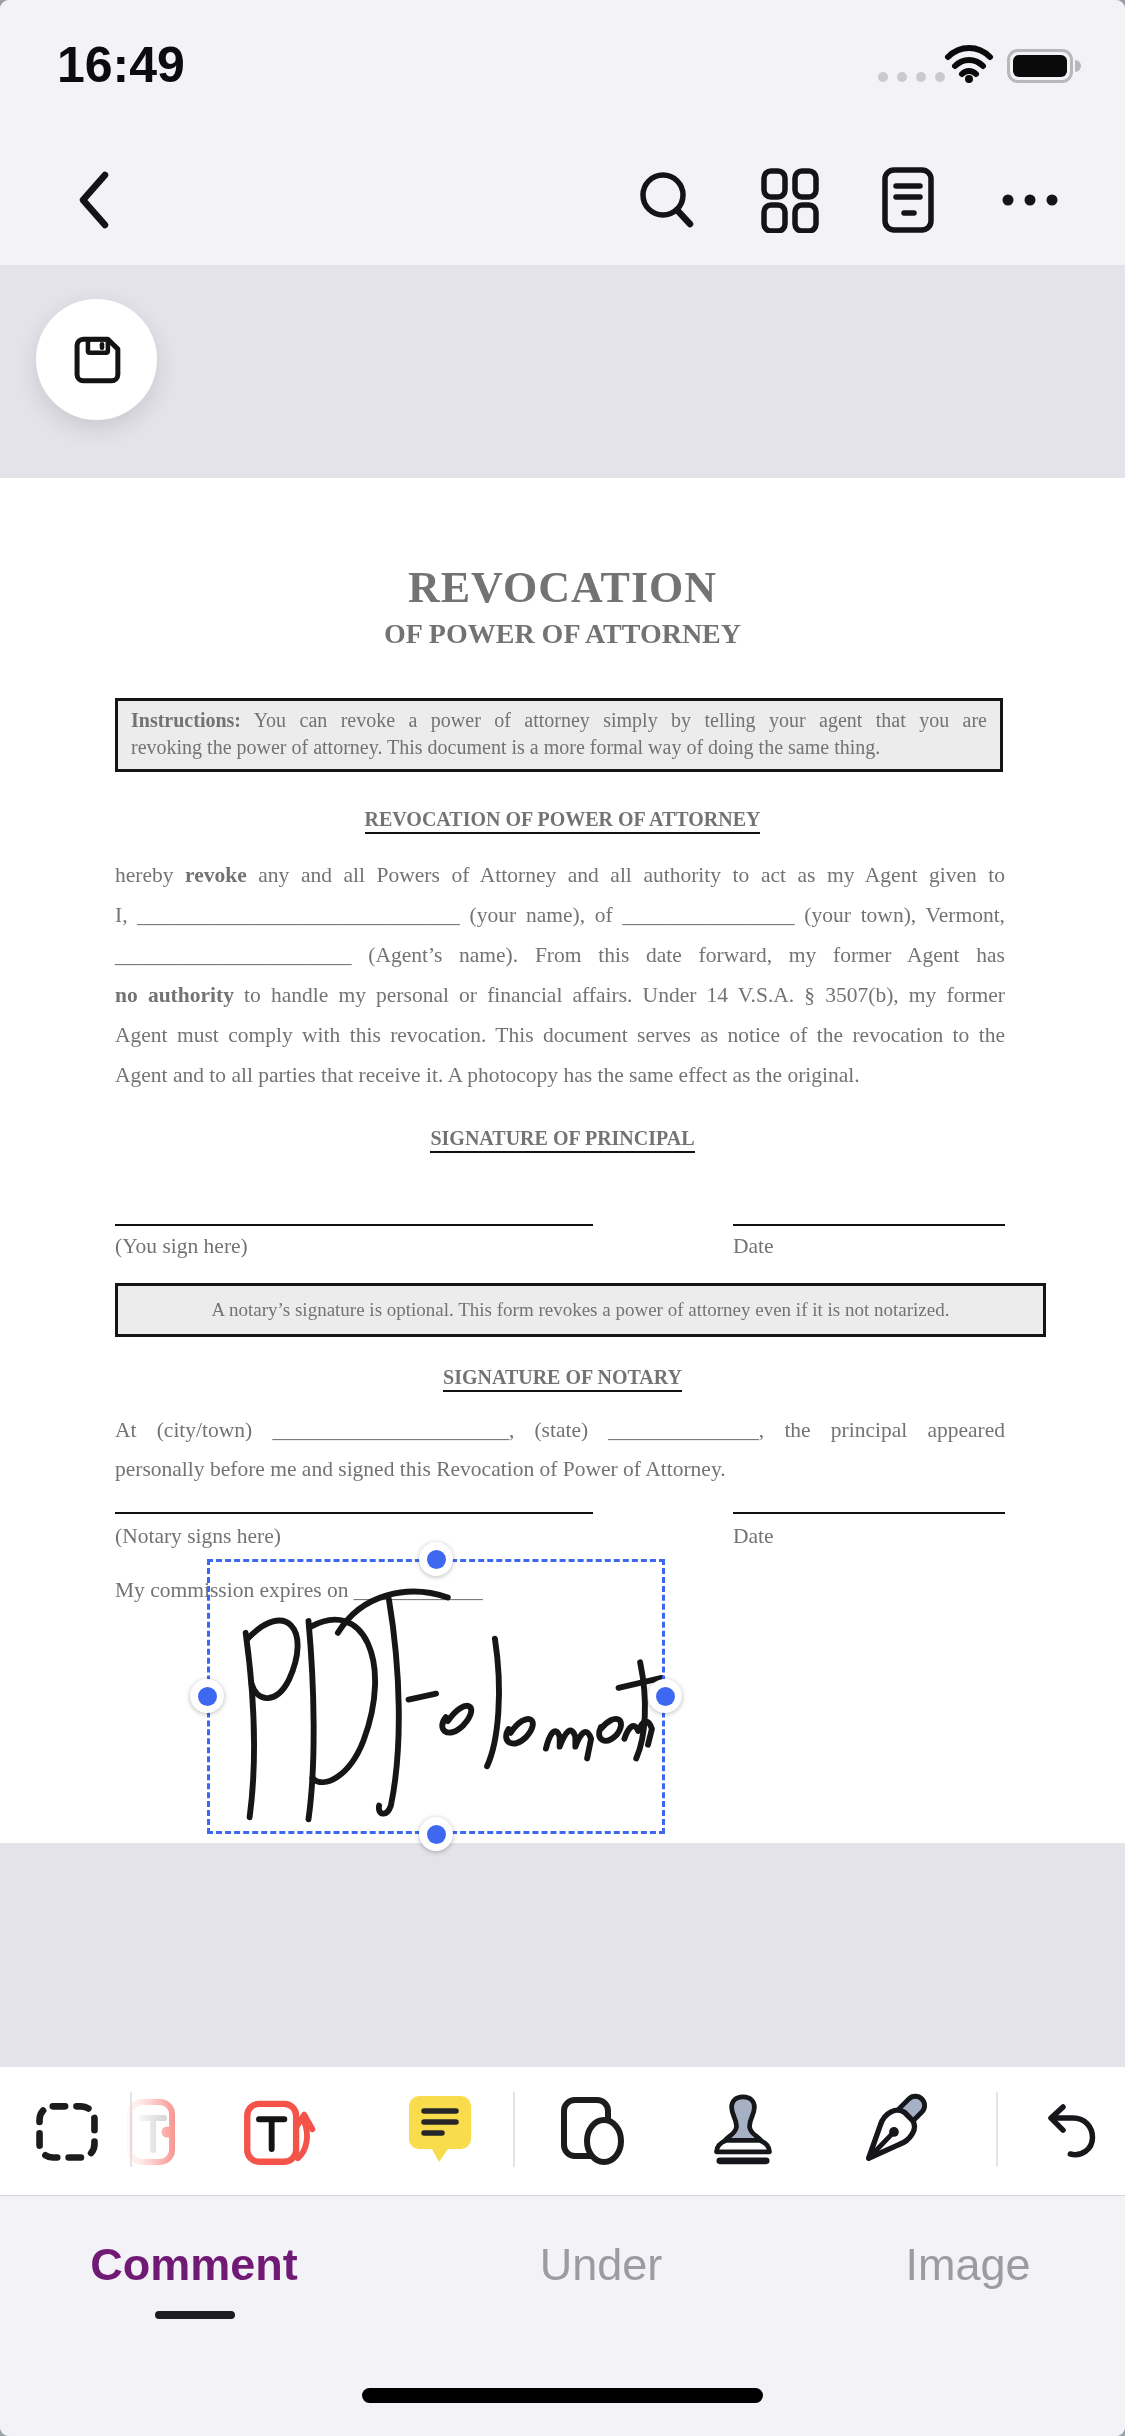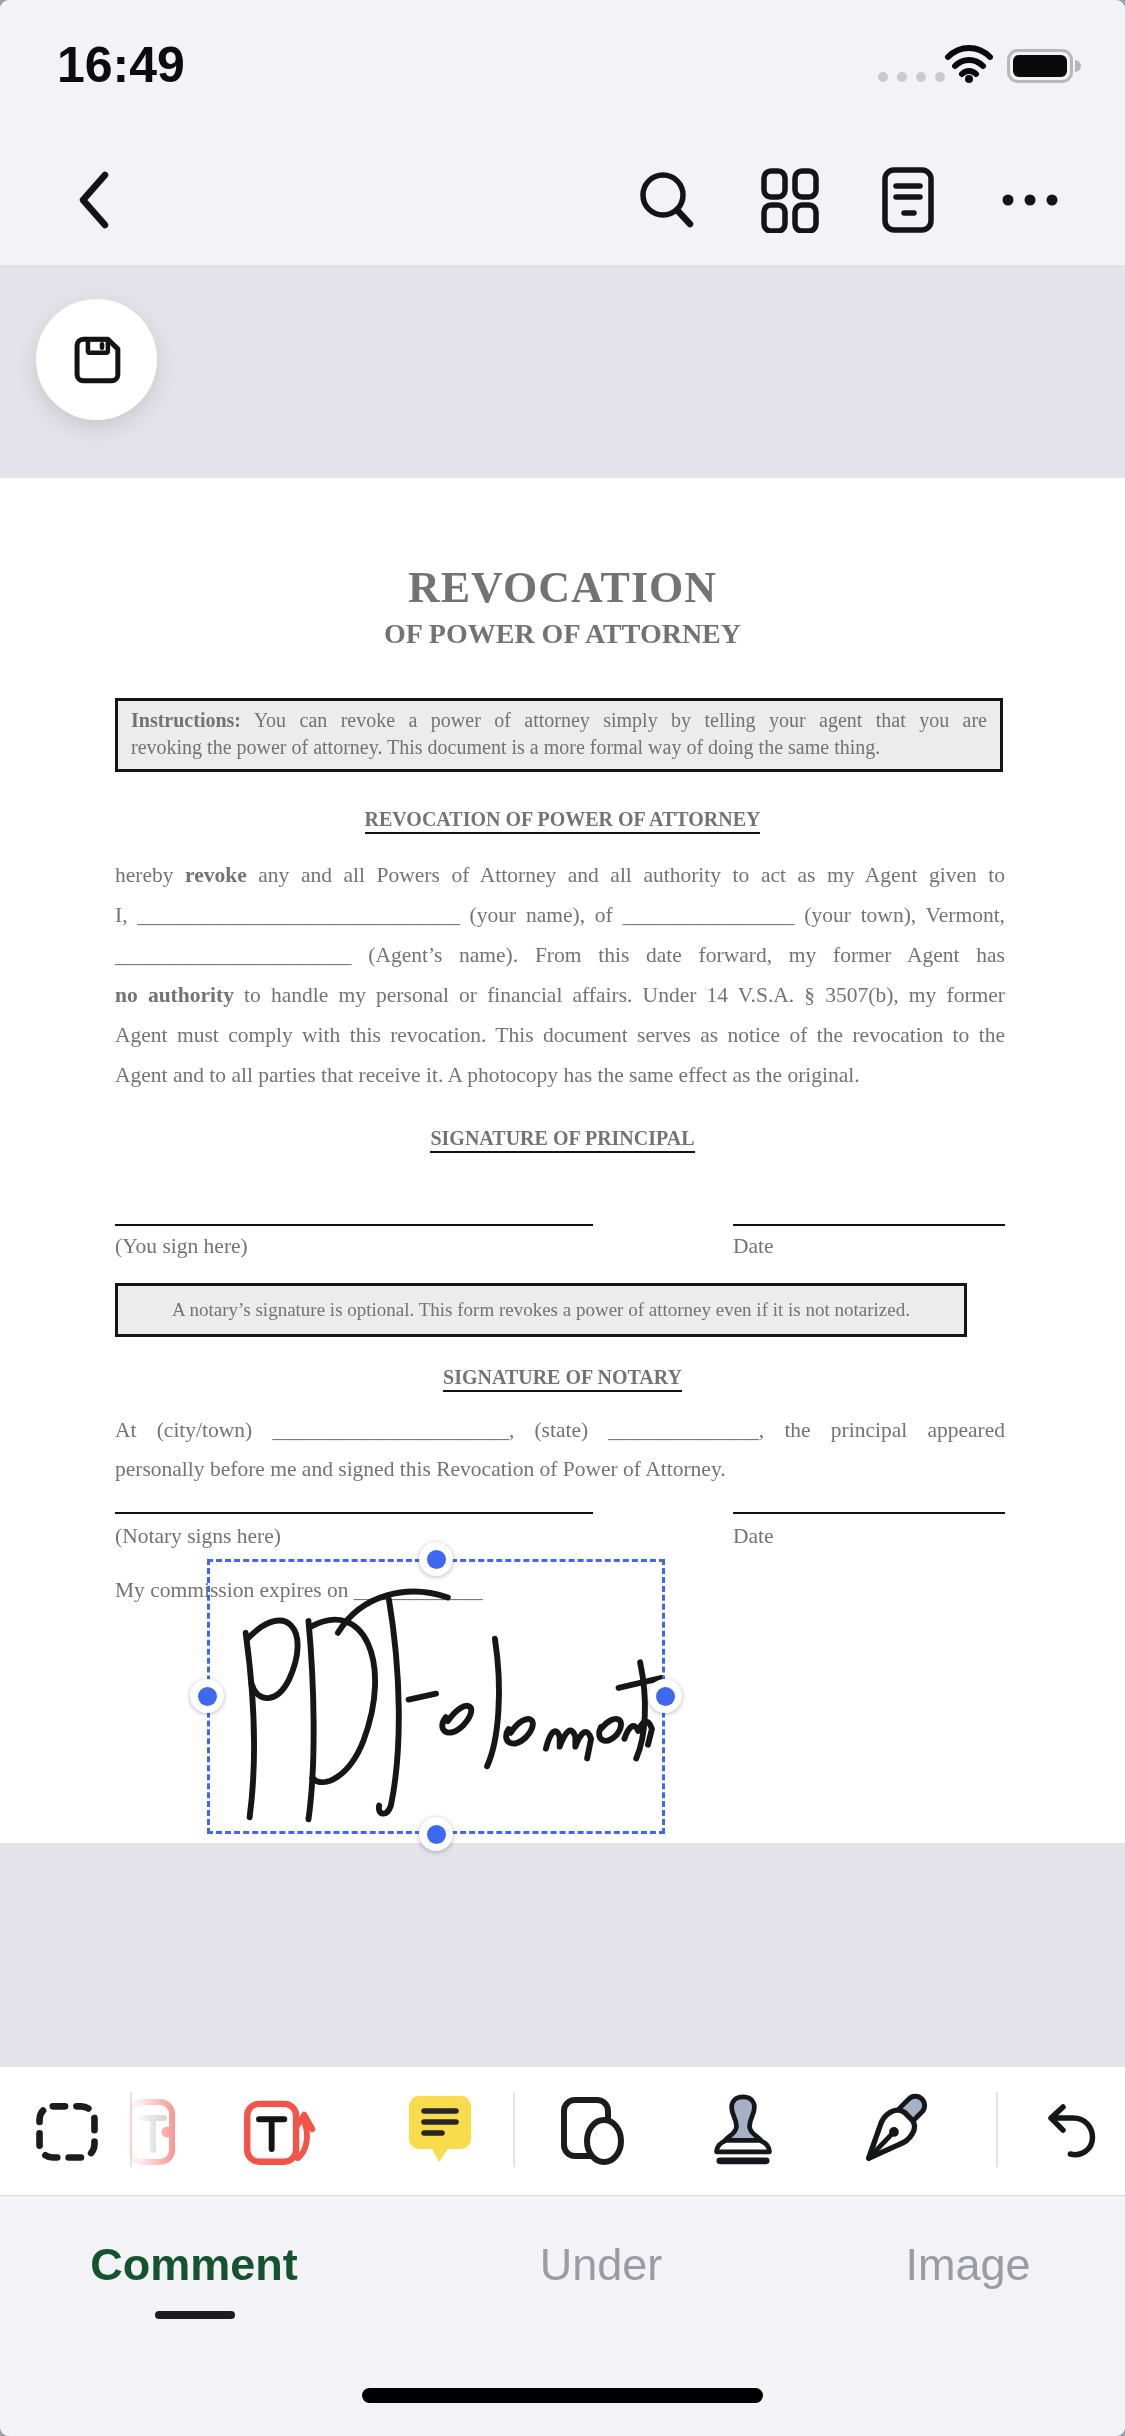--- a/index.html
+++ b/index.html
@@ -34,21 +34,21 @@
   .inst-box { position:absolute; left:115px; top:220px; width:888px; height:74px; border:3px solid #151515; background:#ececec; padding:6px 13px; }
   .inst-line { font-size:20px; line-height:27px; white-space:nowrap; text-align:justify; text-align-last:justify; -moz-text-align-last:justify; }
   .inst-line.last { text-align-last:left; }
   .sec-head { position:absolute; left:0; width:100%; text-align:center; font-size:20px; font-weight:700; }
   .sec-head span { border-bottom:2.5px solid #111; padding-bottom:2px; }
   .para { position:absolute; left:115px; top:377px; width:890px; font-size:21.5px; }
   .pline { height:40px; line-height:40px; white-space:nowrap; text-align:justify; text-align-last:justify; -moz-text-align-last:justify; }
   .pline.last { text-align-last:left; }
   .sigline { position:absolute; height:0; border-top:2px solid #111; }
   .siglabel { position:absolute; font-size:21.5px; }
-  .note-box { position:absolute; left:115px; top:805px; width:852px; height:54px; border:3px solid #151515; background:#ececec;
+  .note-box { position:absolute; left:115px; top:805px; width:931px; height:54px; border:3px solid #151515; background:#ececec;
               display:flex; align-items:center; justify-content:center; }
   .note-box div { font-size:19px; white-space:nowrap; }
   .atline { position:absolute; left:115px; width:890px; font-size:21.5px; white-space:nowrap; }
   .atline.justified { text-align:justify; text-align-last:justify; -moz-text-align-last:justify; }
   b { font-weight:700; }
   
   .sel-box { position:absolute; left:207px; top:1559px; width:458px; height:275px; border:3px dashed #3e68ef; }
   .handle { position:absolute; width:34px; height:34px; border-radius:50%; background:#fff; box-shadow:0 1px 5px rgba(0,0,0,.28);
             display:flex; align-items:center; justify-content:center; }
   .handle i { display:block; width:19px; height:19px; border-radius:50%; background:#3e68ef; }
@@ -56,21 +56,21 @@
   
   
   .toolbar { position:absolute; left:0; top:2067px; width:1125px; height:128px; background:#ffffff; }
   .tool { position:absolute; top:25px; width:76px; height:78px; display:flex; align-items:center; justify-content:center; }
   .tsep { position:absolute; top:25px; width:2px; height:75px; background:#e4e4e8; }
   .tool-faded { -webkit-mask-image:linear-gradient(to right, rgba(0,0,0,0) 0%, rgba(0,0,0,.15) 35%, rgba(0,0,0,.8) 100%);
                 mask-image:linear-gradient(to right, rgba(0,0,0,0) 0%, rgba(0,0,0,.15) 35%, rgba(0,0,0,.8) 100%); opacity:.85; }
   
   .tabbar { position:absolute; left:0; top:2195px; width:1125px; height:241px; background:#f2f2f7; border-top:1px solid #d8d8dc; }
   .tab { position:absolute; top:43px; transform:translateX(-50%); font-size:45px; color:#9b9ba2; font-weight:400; }
-  .tab.active { color:#14532d; font-weight:700; }
+  .tab.active { color:#701a75; font-weight:700; }
   .tab-underline { position:absolute; left:155px; top:115px; width:80px; height:8px; border-radius:4px; background:#1d1d21; }
   .home-indicator { position:absolute; left:362px; top:2388px; width:401px; height:15px; border-radius:8px; background:#000; }
   svg { display:block; }
 </style>
 </head>
 <body>
 
 <div class="screen">
 
   <div class="header">

